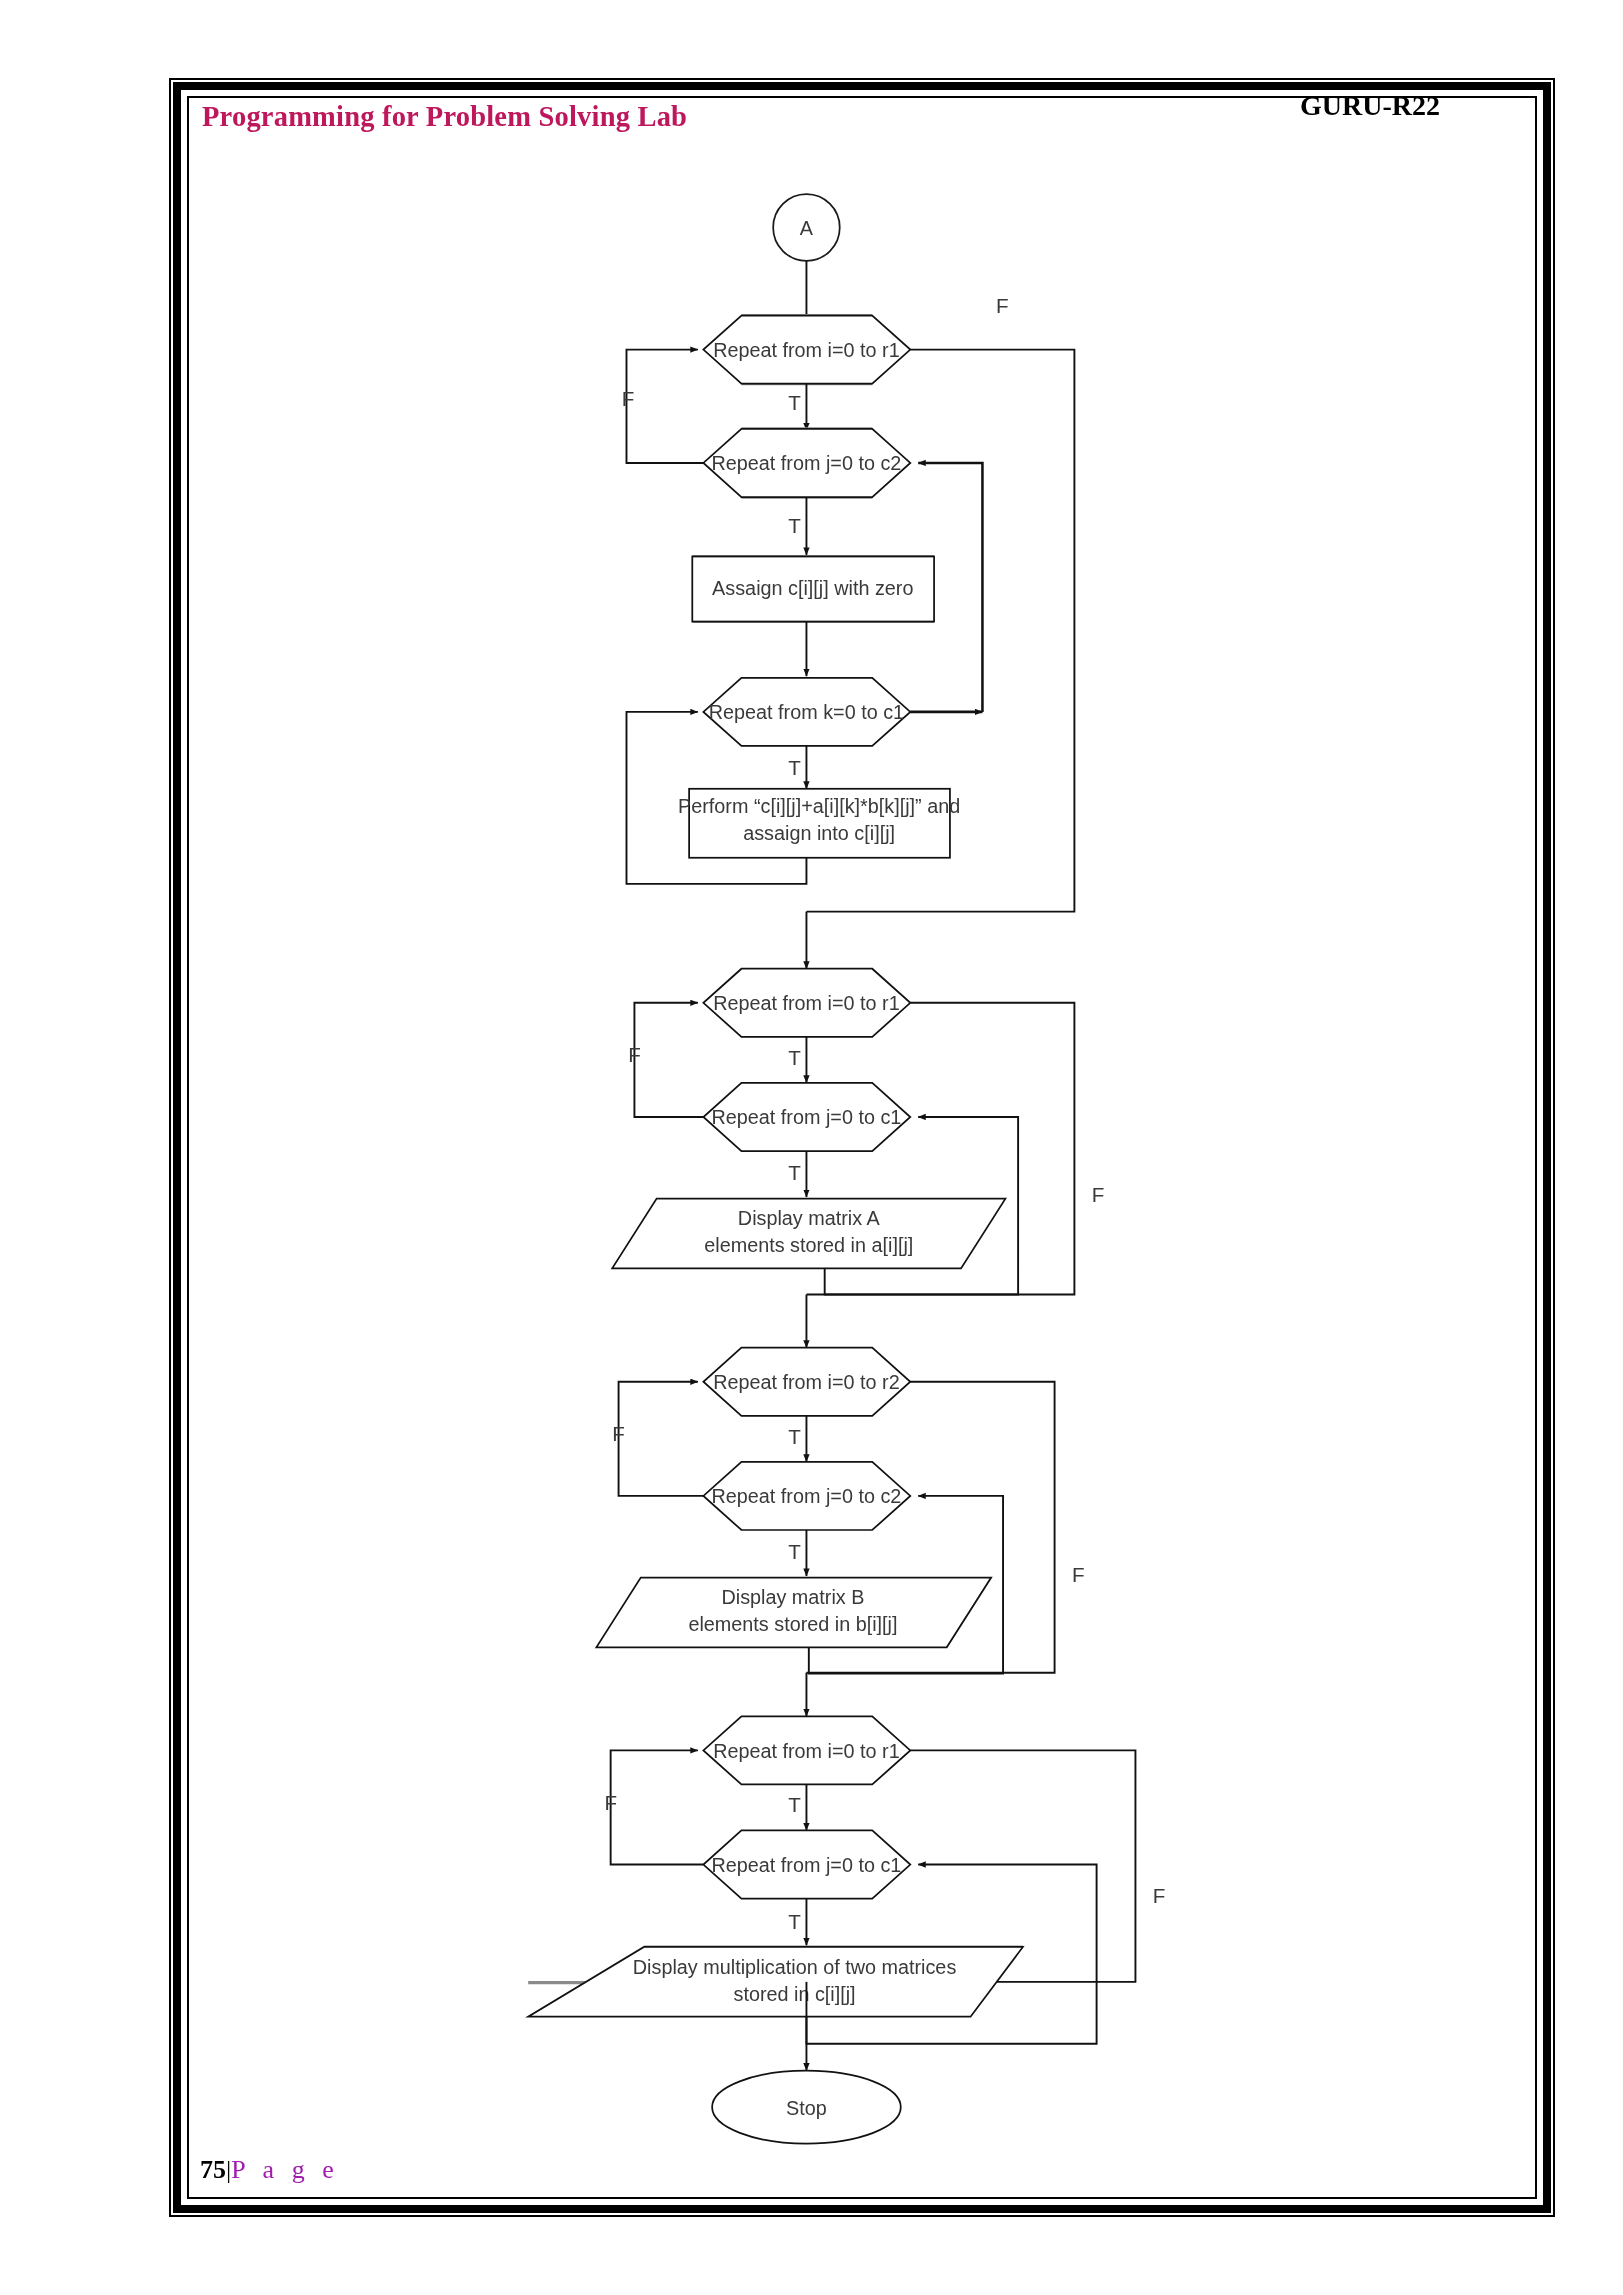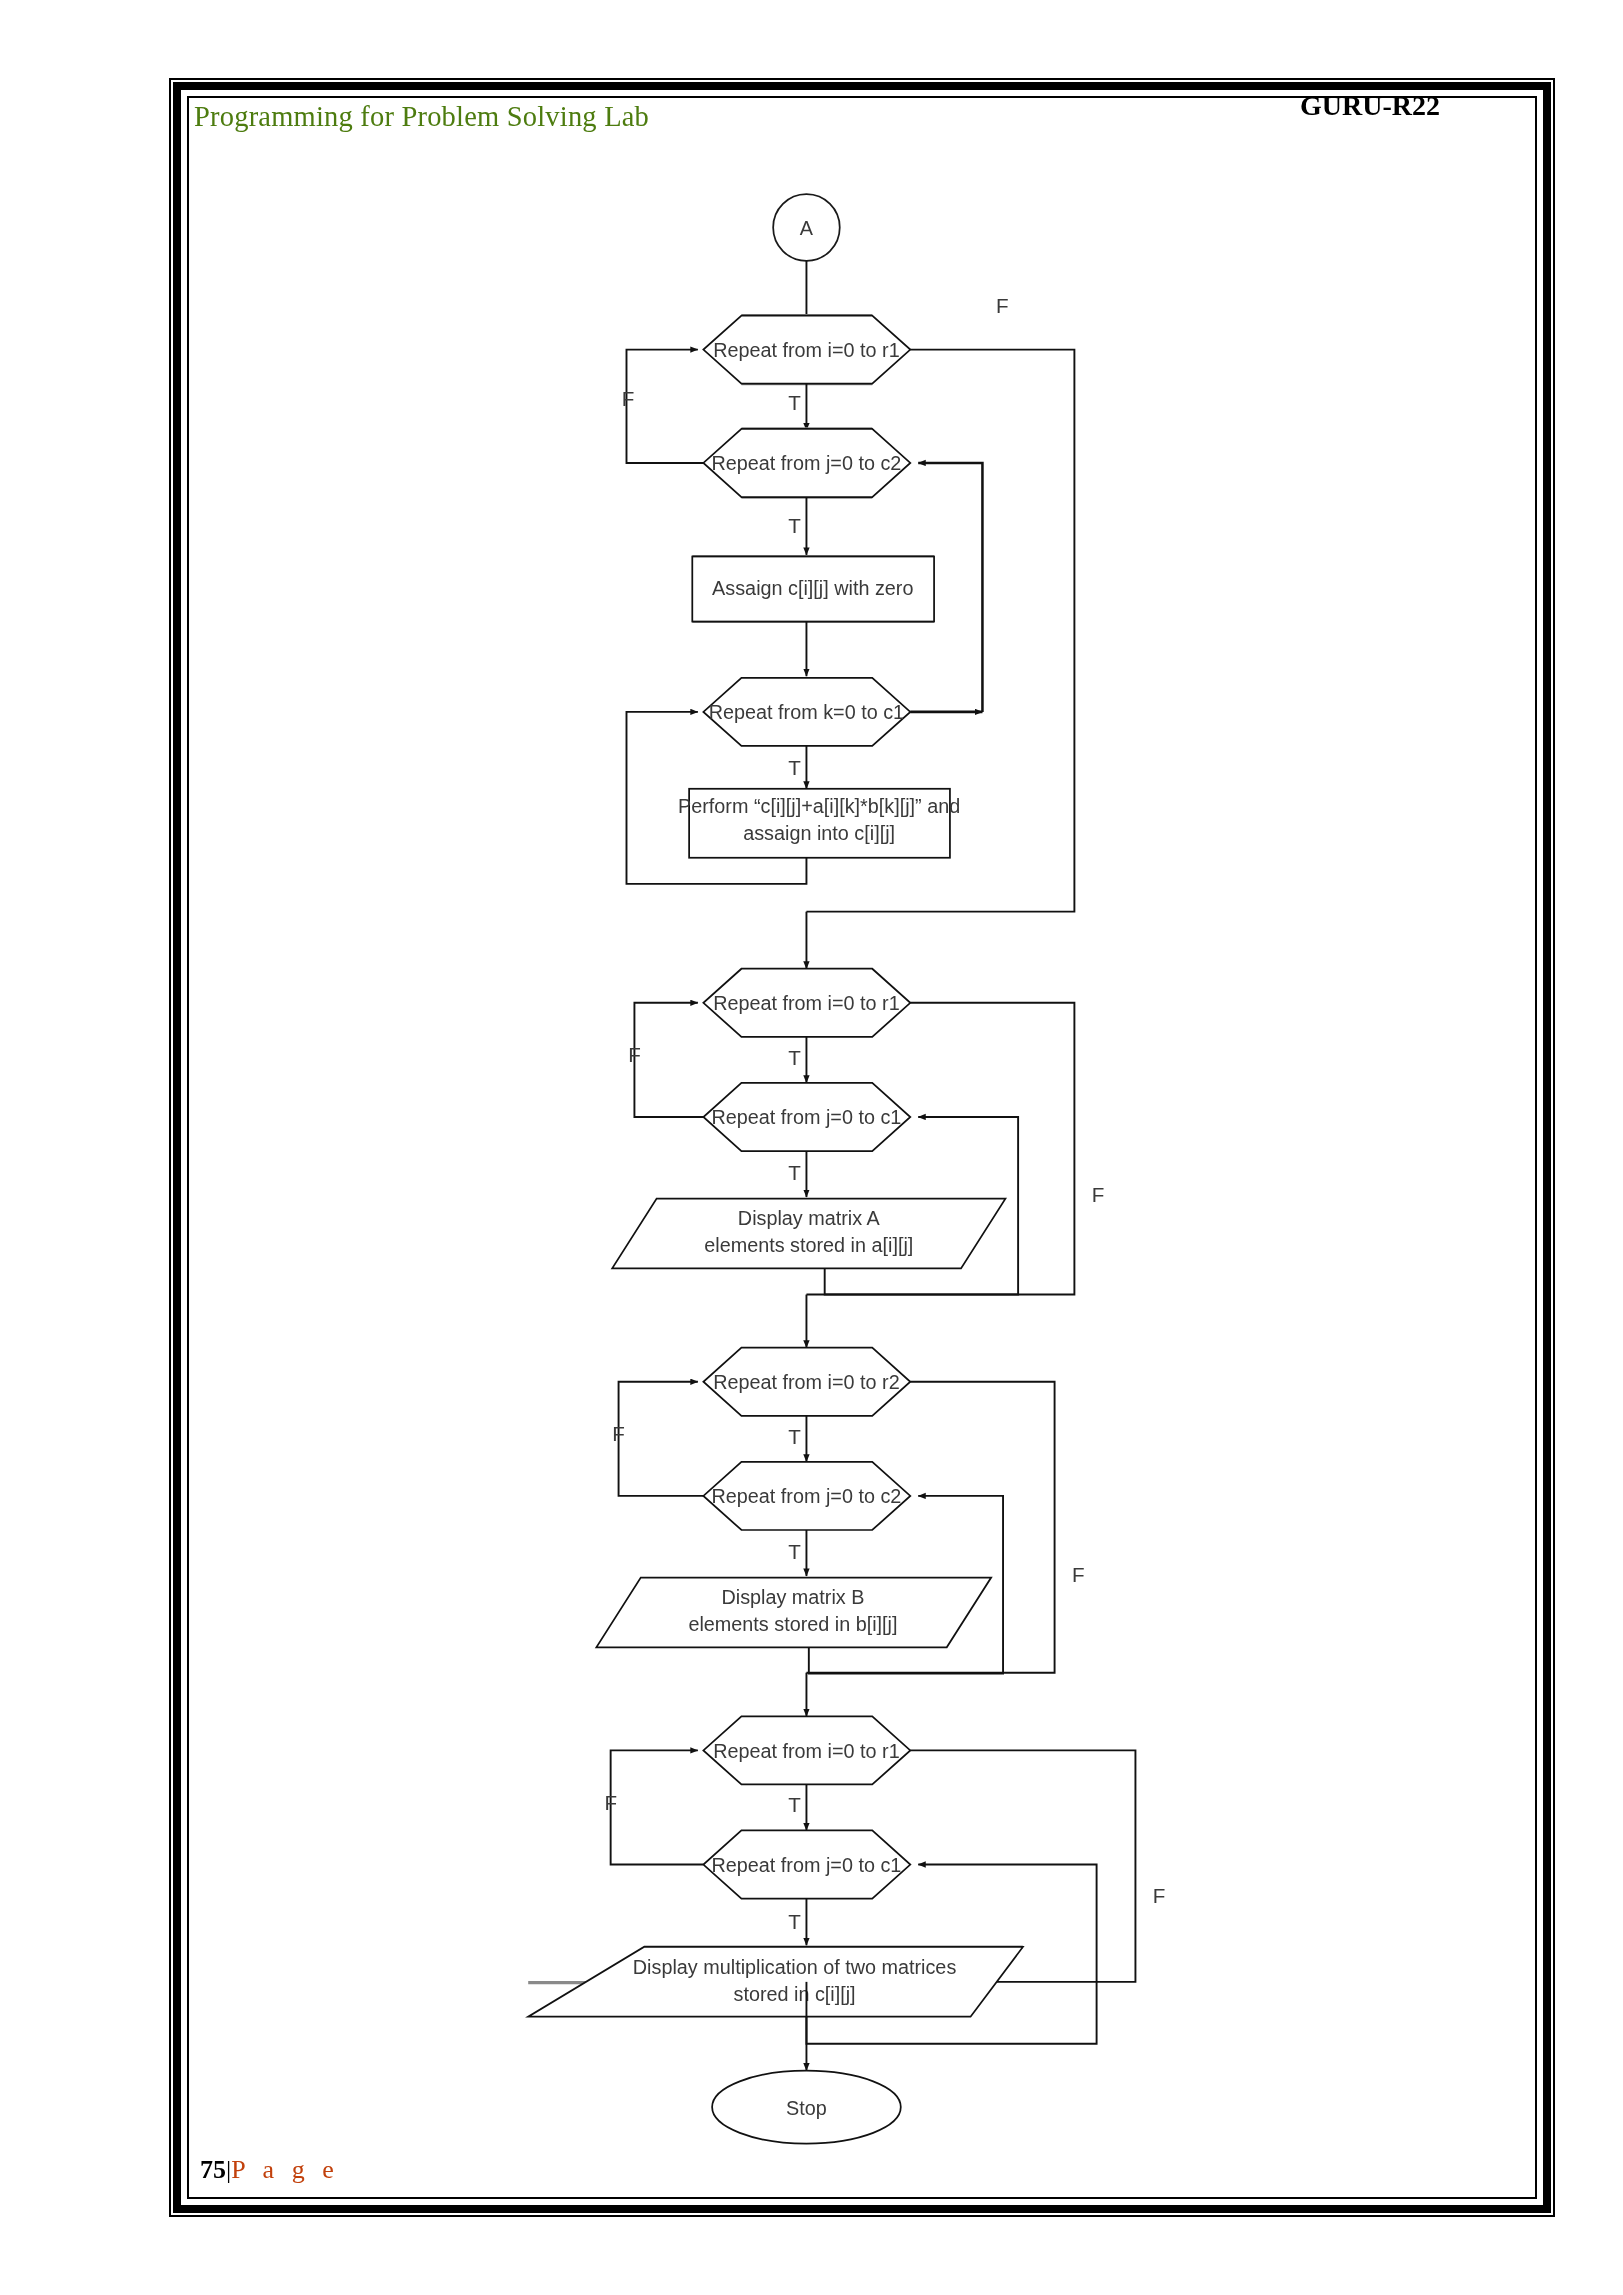--- a/index.html
+++ b/index.html
@@ -16,36 +16,36 @@
     position:absolute;left:173px;top:82px;width:1378px;height:2131px;
     border:8.7px solid #000;box-sizing:border-box;
   }
   .border-inner{
     position:absolute;left:187px;top:96px;width:1350px;height:2103px;
     border:2.4px solid #000;box-sizing:border-box;
   }
 
   
   .hdr-title{
-    position:absolute;left:194px;top:101px;
-    font-family:"Liberation Serif",serif;font-weight:normal;font-size:28.5px;color:#4d7c0f;
+    position:absolute;left:202px;top:101px;
+    font-family:"Liberation Serif",serif;font-weight:bold;font-size:28.5px;color:#be185d;
     letter-spacing:0.2px;white-space:nowrap;
   }
   .hdr-right{
     position:absolute;left:1300px;top:90px;
     font-family:"Liberation Serif",serif;font-weight:bold;font-size:28px;color:#000;
     white-space:nowrap;
   }
 
   
   .footer{position:absolute;left:200px;top:2155px;white-space:nowrap;
           font-family:"Liberation Serif",serif;font-size:26px;}
   .footer .pno{font-weight:bold;color:#000;text-align:right;}
   .footer .bar{color:#000;}
-  .footer .pg{color:#c2410c;letter-spacing:5.6px;}
+  .footer .pg{color:#a21caf;letter-spacing:5.6px;}
 
   
   #fc{position:absolute;left:0;top:0;width:1624px;height:2295px;}
   #fc text{font-family:"Liberation Sans",sans-serif;fill:#3a3a3a;}
   .lbl{font-size:25px;}
   .tf{font-size:26px;fill:#2b2b2b;}
   .shp{fill:#ffffff;stroke:#111111;stroke-width:2.2;}
   .shp-thin{fill:#ffffff;stroke:#1a1a1a;stroke-width:2.2;}
   .ln{stroke:#111111;stroke-width:2.4;fill:none;}
   .ln-b{stroke:#111111;stroke-width:3.2;fill:none;}

